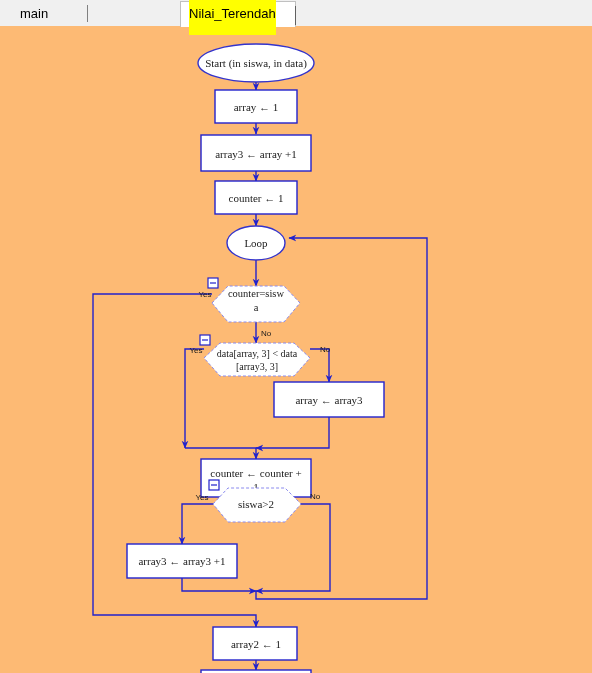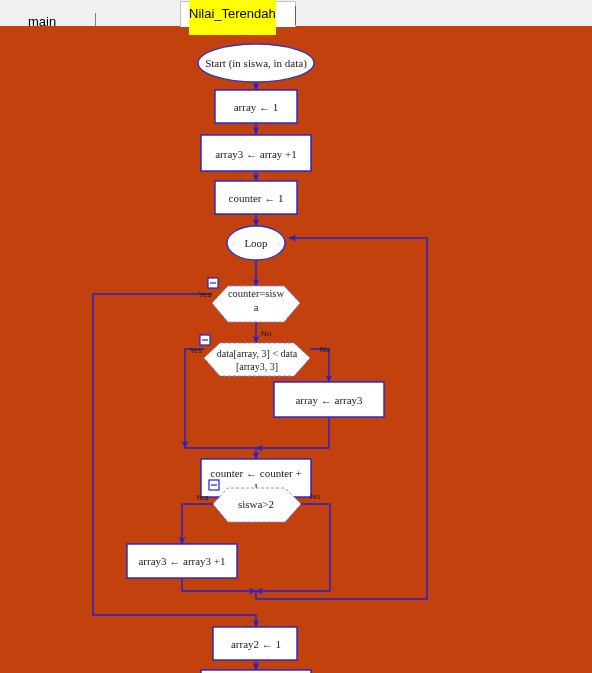--- a/index.html
+++ b/index.html
@@ -13,38 +13,38 @@
        font-size:13px;color:#000;padding:0 8px;white-space:nowrap;
        background:#f0f0f0;}
   .tab .sep{position:absolute;right:0;top:3px;width:1px;height:17px;
             background:#808080;}
   .tab.active{background:#ffffff;height:25px;line-height:24px;
               border-left:1px solid #c0c0c0;border-right:1px solid #c0c0c0;
               border-top:1px solid #c0c0c0;z-index:5;}
   .tab.active .hl{background:#ffff00;padding:14px 0;}
 
   #canvas{position:absolute;left:0;top:26px;width:592px;height:647px;
-          background:#c2410c;}
+          background:#fdba74;}
   svg{display:block;}
 
   .node-text{font-family:"Liberation Serif",serif;font-size:11px;
              fill:#1a1a1a;text-anchor:middle;}
   .edge-label{font-family:"Liberation Sans",sans-serif;font-size:8px;
               fill:#1a1a1a;text-anchor:middle;}
   .box{fill:#ffffff;stroke:#2222cc;stroke-width:1.4;}
   .oval{fill:#ffffff;stroke:#3333cc;stroke-width:1.4;}
   .hex{fill:#ffffff;stroke:#8a8aee;stroke-width:1;stroke-dasharray:3 2;}
   .line{stroke:#2222cc;stroke-width:1.4;fill:none;}
   .collapse{fill:#ffffff;stroke:#2222cc;stroke-width:1.2;}
 </style>
 </head>
 <body>
 
 <div id="tabbar">
-  <div class="tab" style="left:20px;width:60px;margin-top:8px;">
+  <div class="tab" style="left:12px;width:60px;">
     <span>main</span>
     <span class="sep"></span>
   </div>
   <div class="tab active" style="left:180px;width:98px;top:1px;">
     <span class="hl">Nilai_Terendah</span>
     <span class="sep" style="right:-1px;top:4px;height:19px;background:#606060;"></span>
   </div>
 </div>
 
 <div id="canvas">

